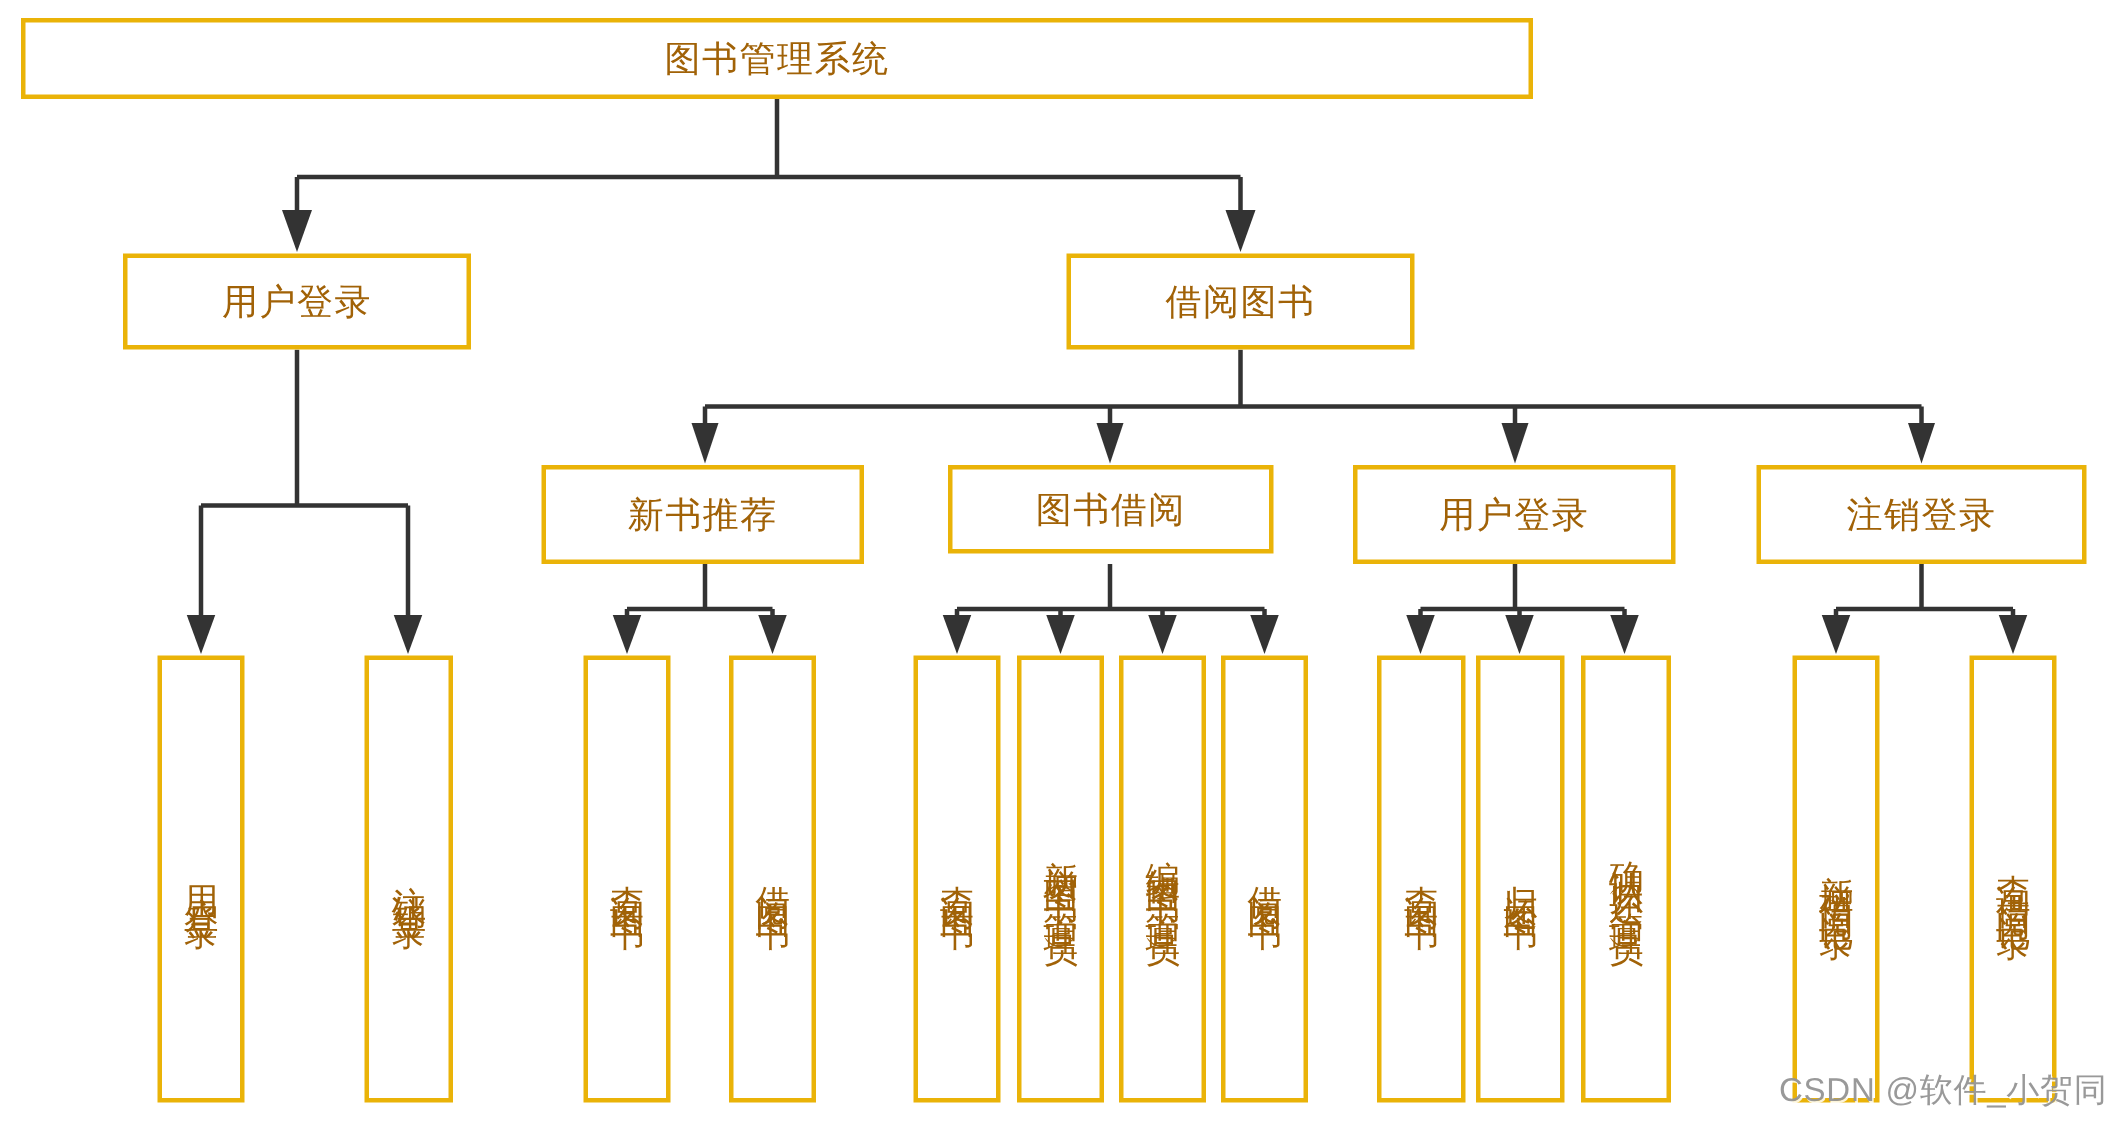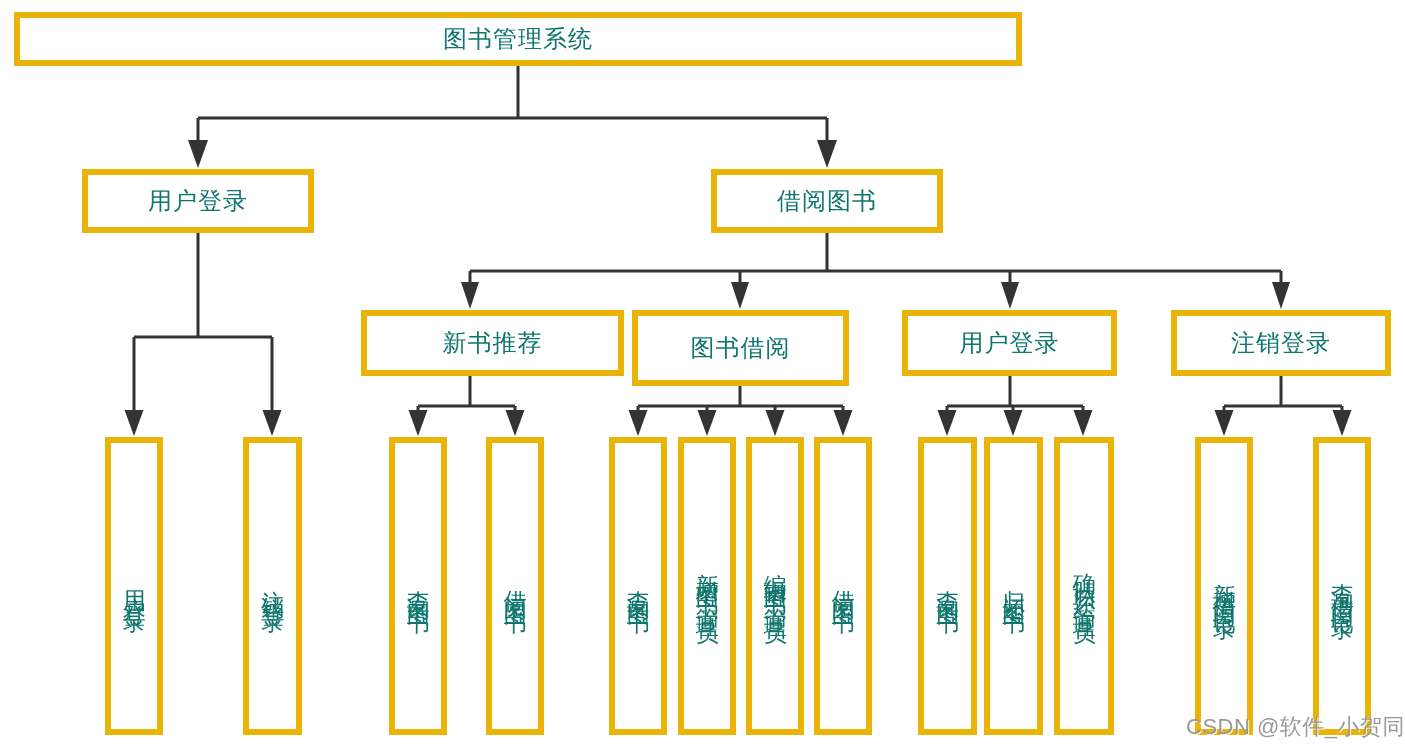--- a/index.html
+++ b/index.html
@@ -9,24 +9,24 @@
     background:#ffffff;
     font-family:"Liberation Sans", sans-serif;
     overflow:hidden;
   }
   .connectors { position:absolute; left:0; top:0; width:1405px; height:747px; }
   .connectors path { stroke:#333333; stroke-width:3; fill:none; }
   .connectors polygon { fill:#333333; stroke:none; }
   .box {
     position:absolute;
     background:#ffffff;
-    border:6px solid #eab308;
+    border:3px solid #eab308;
     box-sizing:border-box;
     display:flex; align-items:center; justify-content:center;
-    color:#0f766e;
+    color:#a16207;
   }
   .h-text { font-size:24px; letter-spacing:1px; white-space:nowrap; }
   .v-text {
     writing-mode:vertical-rl;
     text-orientation:mixed;
     font-size:23px;
     letter-spacing:7px;
     line-height:1.1;
     white-space:nowrap;
   }
@@ -99,24 +99,24 @@
     <span class="h-text">图书管理系统</span>
   </div>
 
   <div class="box" style="left:82px;top:169px;width:232px;height:64px">
     <span class="h-text">用户登录</span>
   </div>
   <div class="box" style="left:711px;top:169px;width:232px;height:64px">
     <span class="h-text">借阅图书</span>
   </div>
 
-  <div class="box" style="left:361px;top:310px;width:263px;height:66px">
+  <div class="box" style="left:361px;top:310px;width:215px;height:66px">
     <span class="h-text">新书推荐</span>
   </div>
-  <div class="box" style="left:632px;top:310px;width:217px;height:76px">
+  <div class="box" style="left:632px;top:310px;width:217px;height:59px">
     <span class="h-text">图书借阅</span>
   </div>
   <div class="box" style="left:902px;top:310px;width:215px;height:66px">
     <span class="h-text">用户登录</span>
   </div>
   <div class="box" style="left:1171px;top:310px;width:220px;height:66px">
     <span class="h-text">注销登录</span>
   </div>
 
   <div class="box" style="left:105px;top:437px;width:58px;height:298px">

